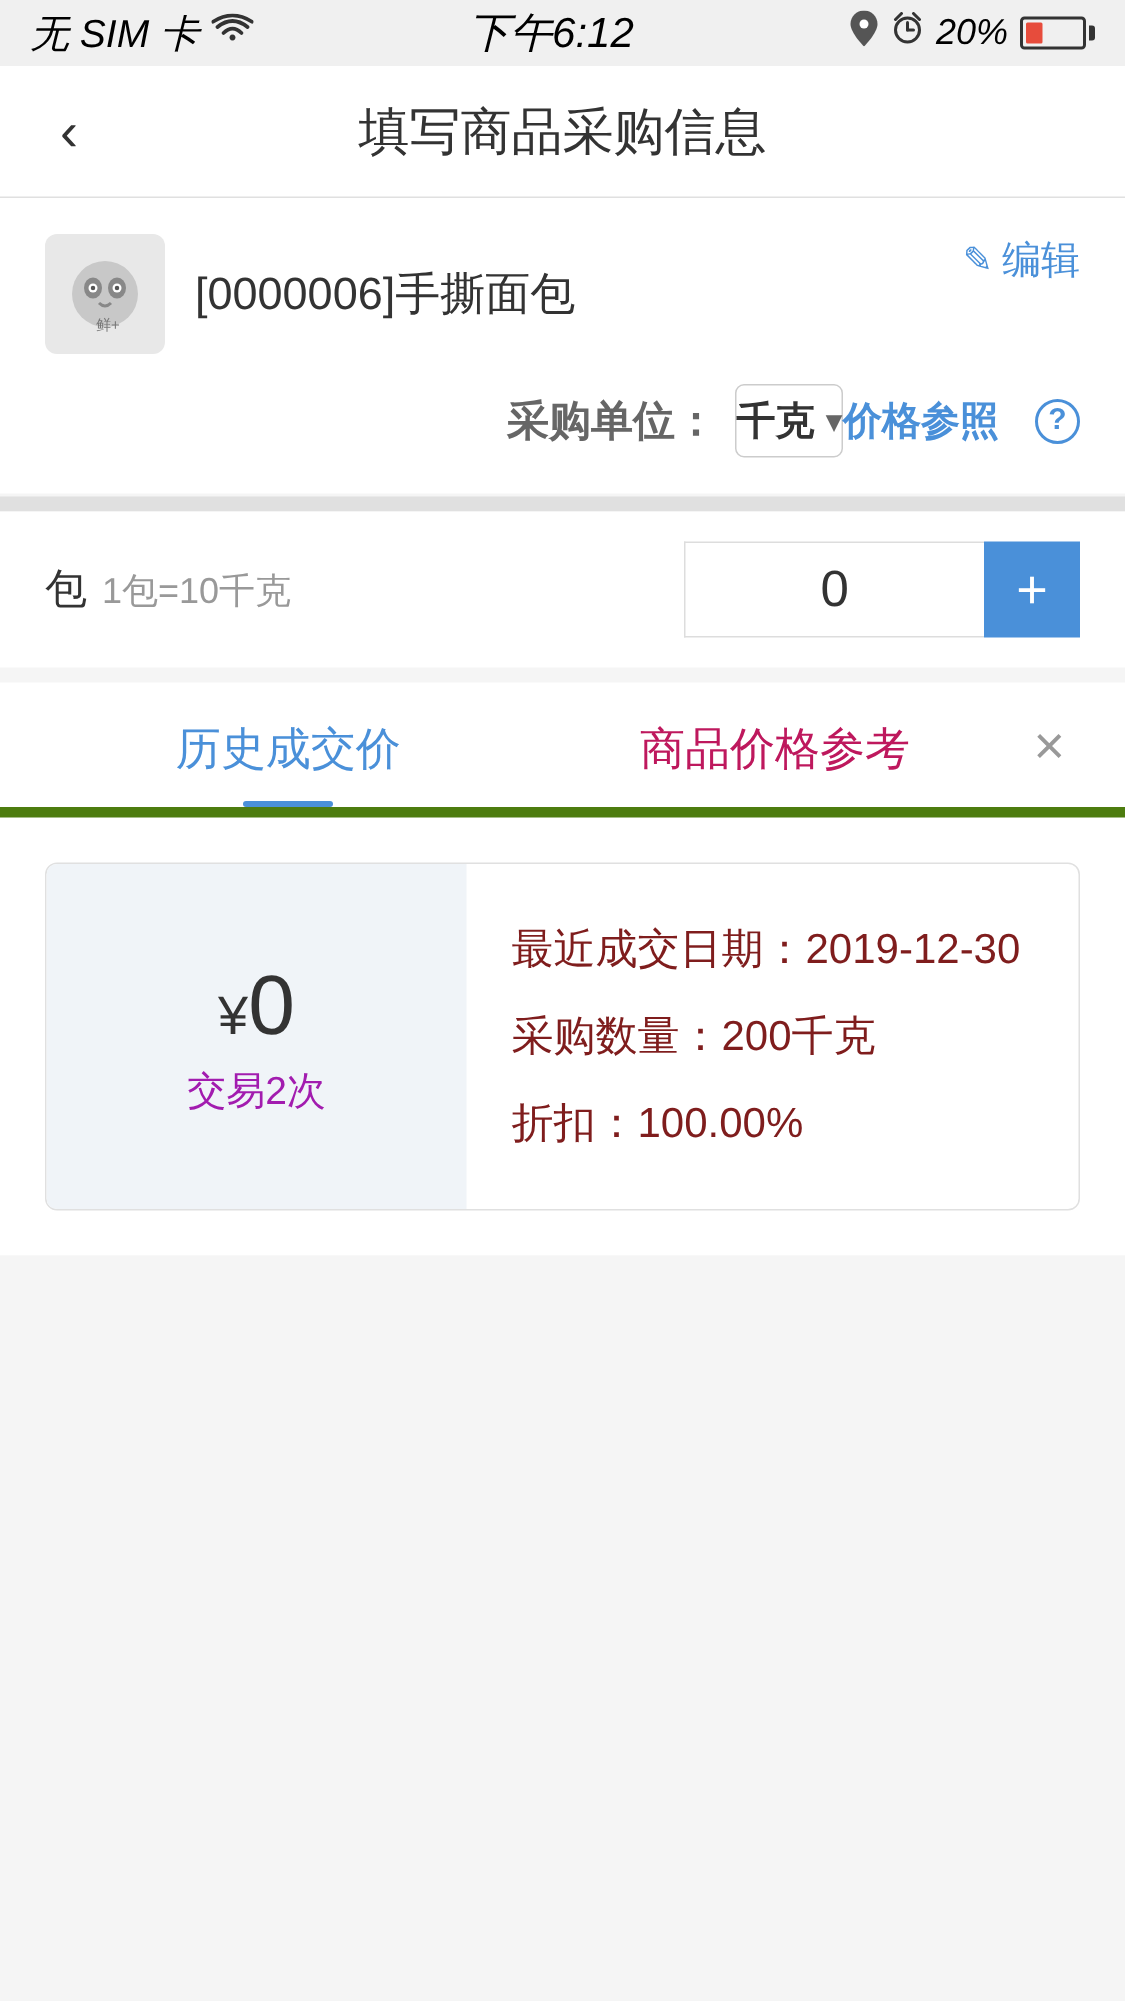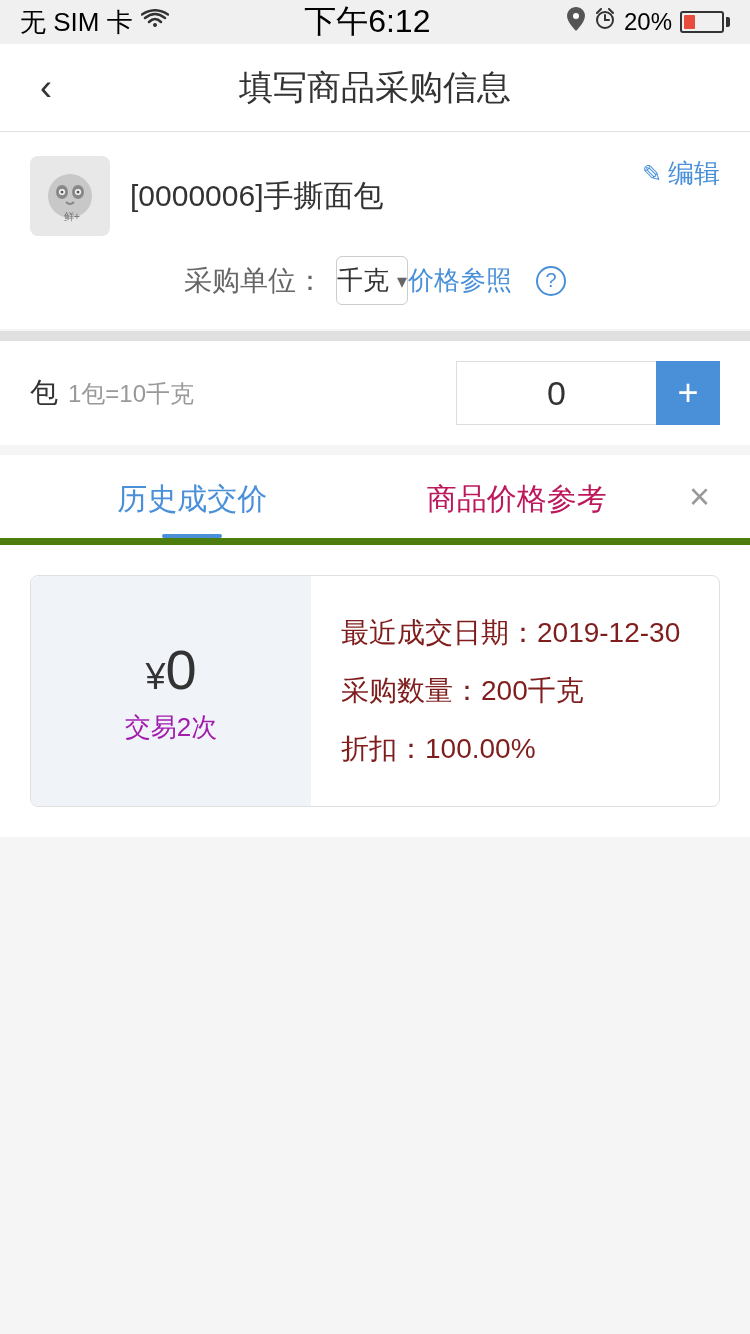--- a/index.html
+++ b/index.html
@@ -16,23 +16,24 @@
     .status-bar {
       width: 750px;
       height: 44px;
       background: #f0f0f0;
       display: flex;
       align-items: center;
       justify-content: space-between;
       padding: 0 20px;
       font-size: 26px;
       font-weight: 500;
+      font-style: italic;
     }
     .status-left { display: flex; align-items: center; gap: 8px; }
-    .status-center { font-size: 32px; font-weight: 500; }
+    .status-center { font-size: 28px; font-weight: 500; }
     .status-right { display: flex; align-items: center; gap: 8px; font-size: 24px; }
     .battery {
       display: inline-flex;
       align-items: center;
       gap: 2px;
     }
     .battery-body {
       width: 44px;
       height: 22px;
       border: 2px solid #333;
@@ -122,21 +123,22 @@
       gap: 6px;
       cursor: pointer;
     }
     .edit-icon {
       font-size: 24px;
     }
 
     .purchase-unit-row {
       display: flex;
       align-items: center;
-      justify-content: center;
+      justify-content: flex-end;
+      font-weight: bold;
     }
     .unit-label {
       font-size: 28px;
       color: #666;
     }
     .unit-select {
       border: 1px solid #ccc;
       border-radius: 6px;
       padding: 6px 0;
       font-size: 26px;

